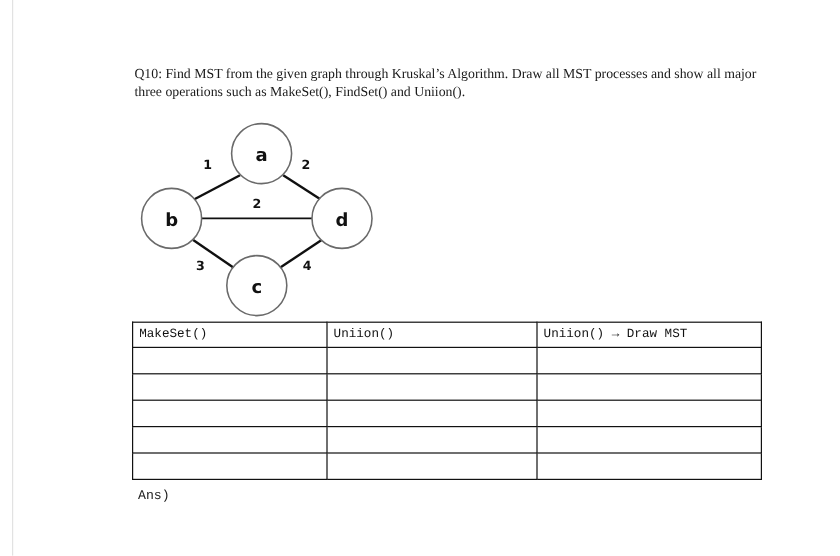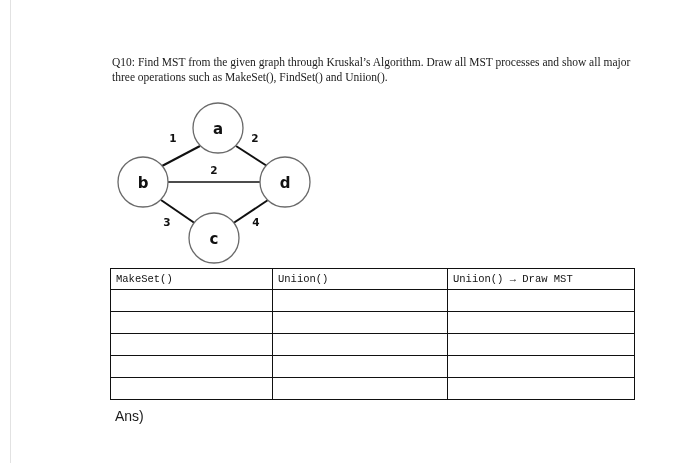--- a/index.html
+++ b/index.html
@@ -102,22 +102,22 @@
     font-family: Liberation Mono, monospace;
   }
   .col-a { width: 162px; }
   .col-b { width: 175px; }
   .col-c { width: 187px; }
 
   #answer-label {
     position: absolute;
     left: 115px;
     top: 408px;
-    font-family: Liberation Sans, sans-serif;
-    font-size: 14px;
+    font-family: Liberation Mono, monospace;
+    font-size: 11px;
     color: #1a1a1a;
   }
 </style>
 </head>
 <body>
 
 <div id="page-gutter"></div>
 
 <div id="question-text">Q10: Find MST from the given graph through Kruskal’s Algorithm. Draw all MST processes and show all major three operations such as MakeSet(), FindSet() and Uniion().</div>
 

